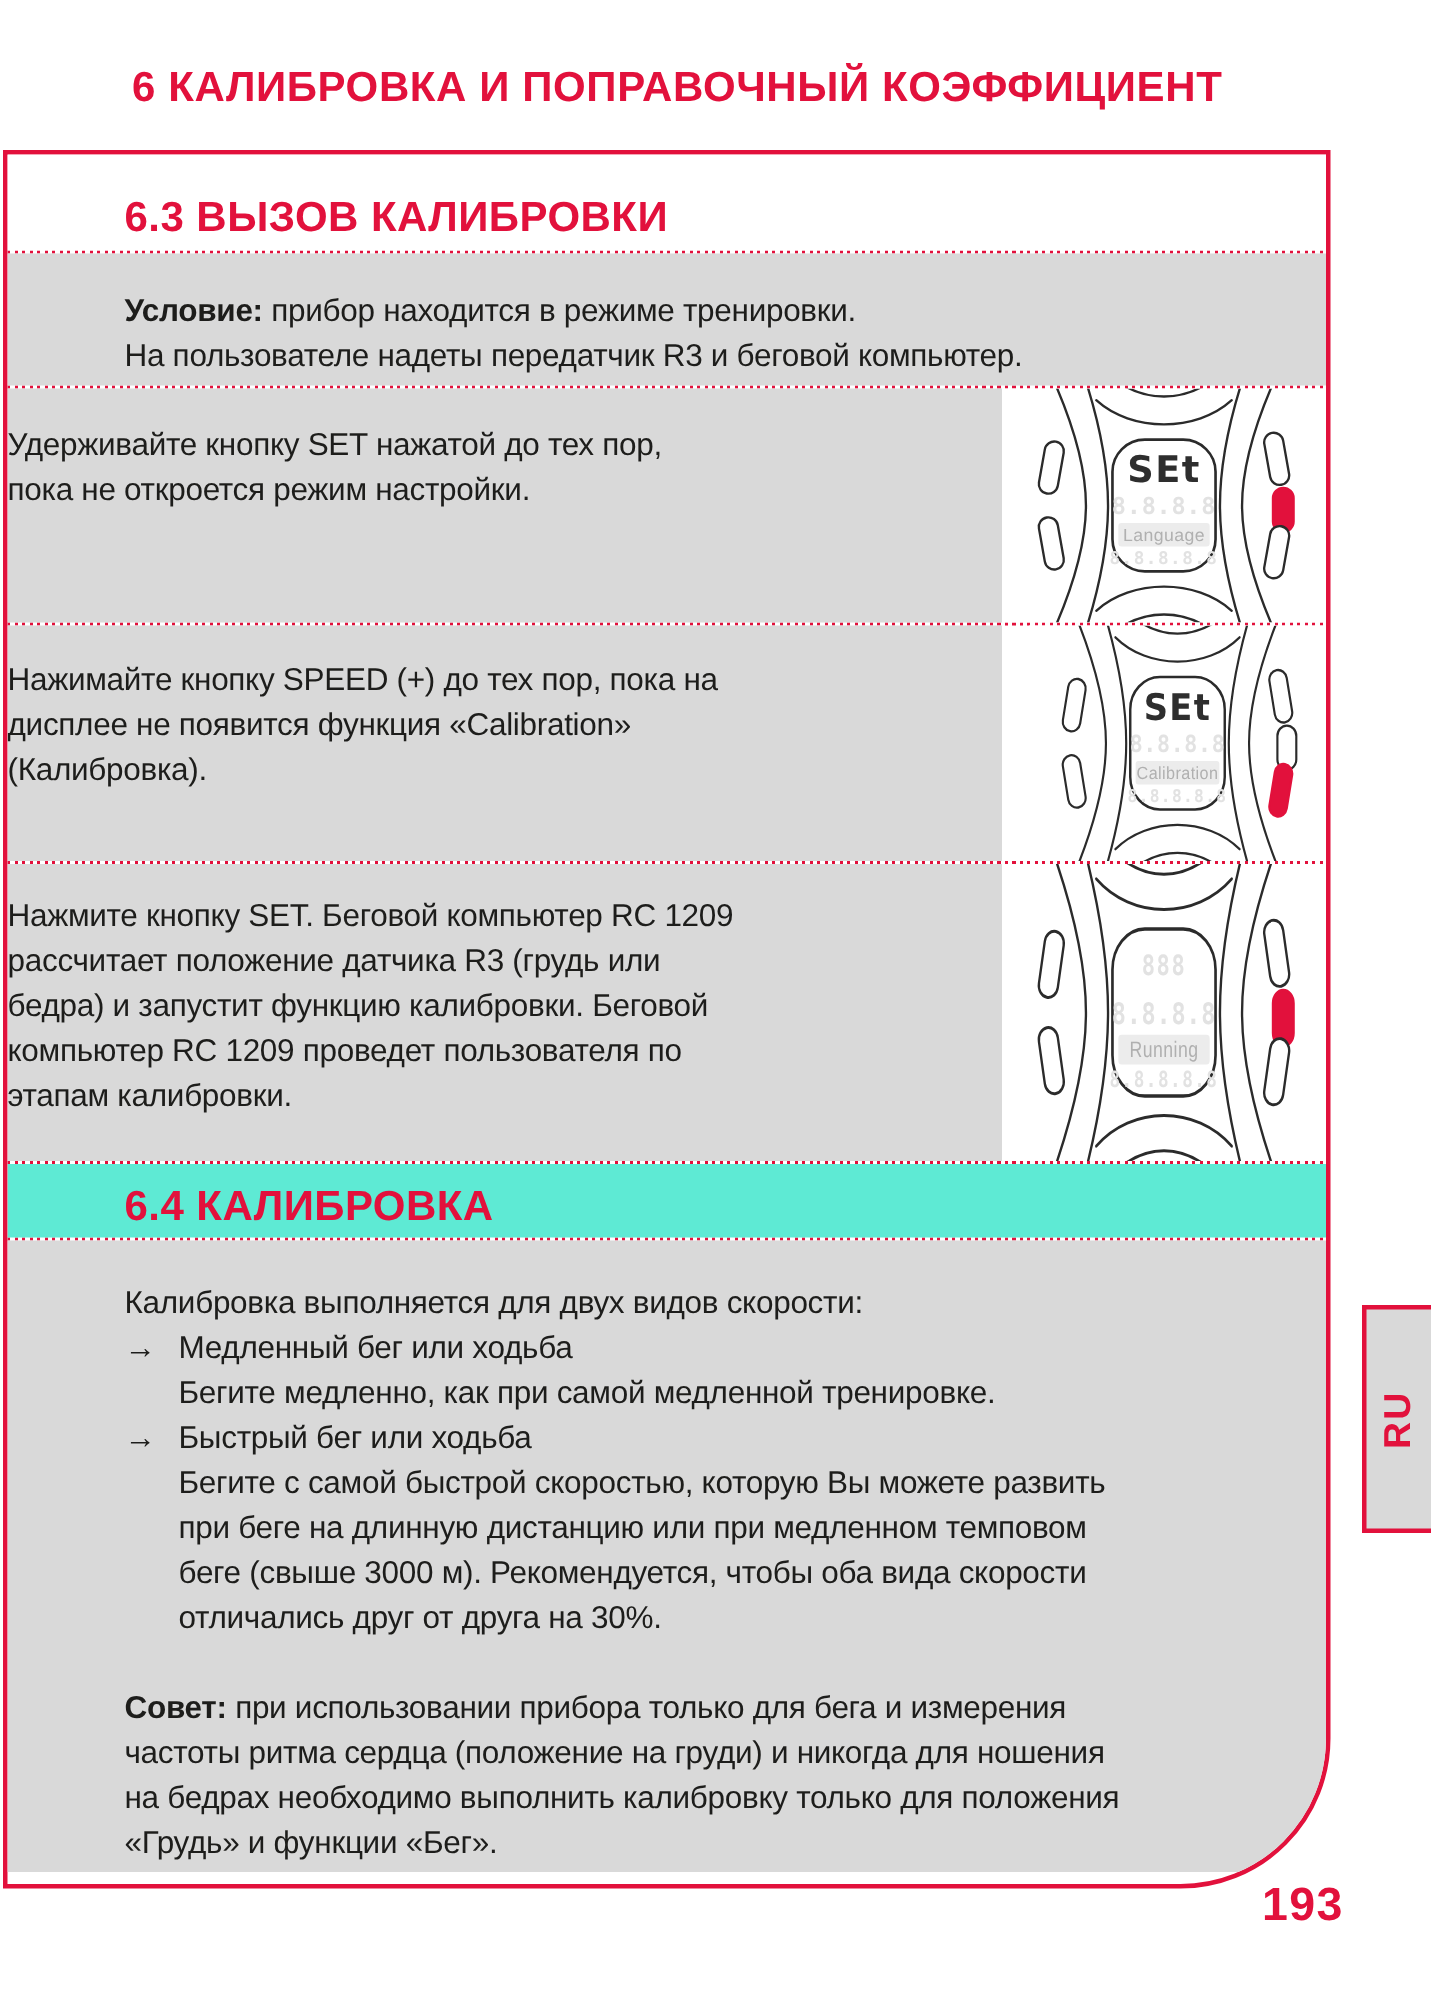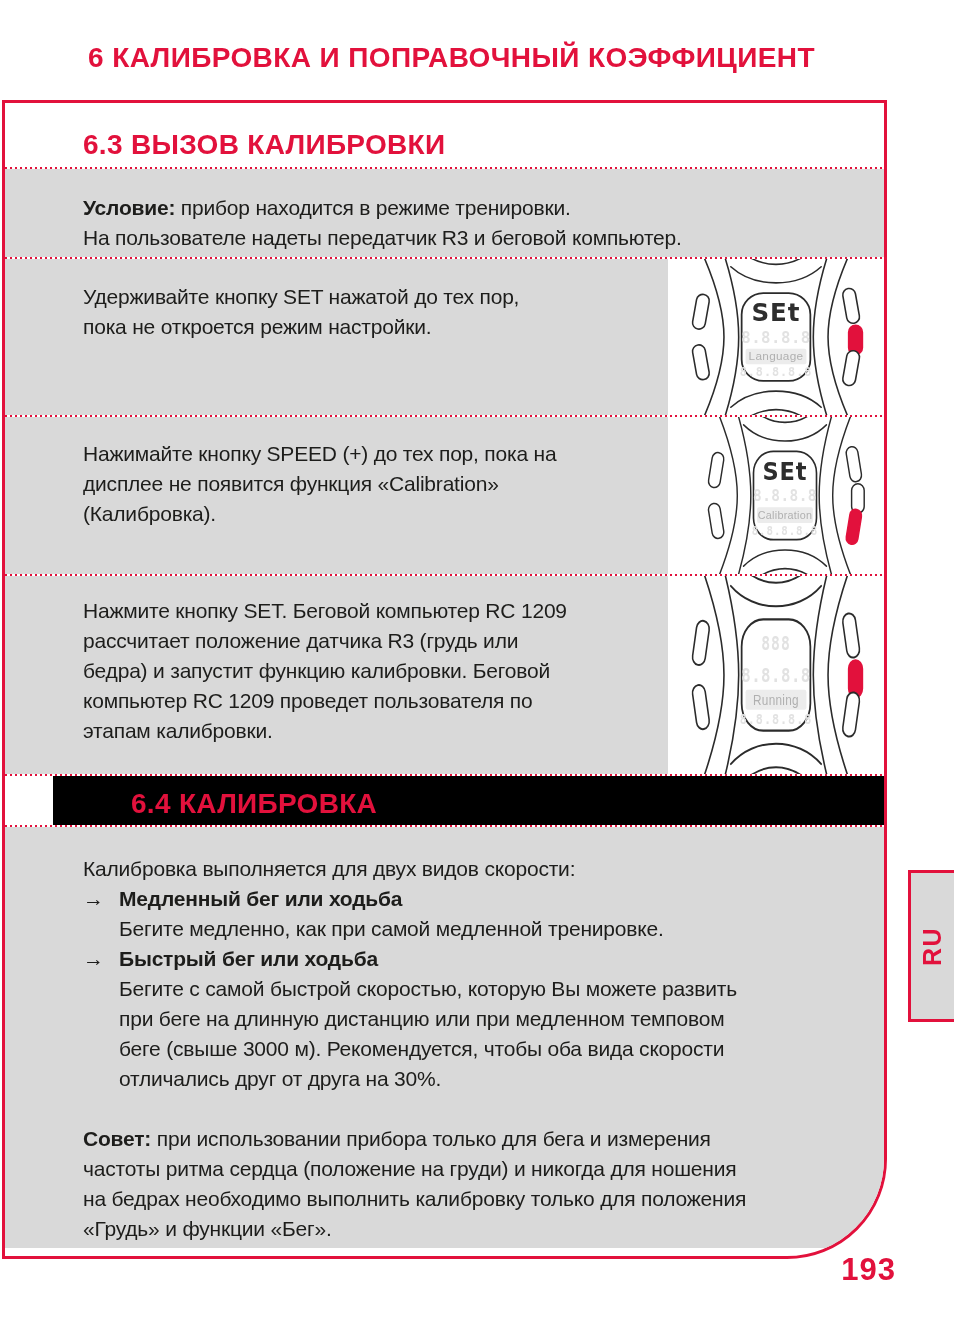--- a/index.html
+++ b/index.html
@@ -28,38 +28,38 @@
   .row{width:100%;position:relative;}
   .gray{background:var(--gray);}
   .dotted{
     height:2px;width:100%;
     background-image:repeating-linear-gradient(to right,var(--accent) 0 2px,transparent 2px 5px);
   }
   .heading-row{height:64px;padding:26px 0 0 78px;background:#fff;}
   .heading-row h2, .heading-row-64 h2{
     font-size:28px;font-weight:bold;color:var(--accent);letter-spacing:.3px;white-space:nowrap;
   }
-  .heading-row-64{height:49px;padding:12px 0 0 78px;background:#000000;margin-left:48px;}
+  .heading-row-64{height:49px;padding:12px 0 0 78px;background:#5eead4;}
   .condition-row{height:88px;padding:24px 30px 0 78px;}
   .body-text{
     font-size:21px;line-height:30px;letter-spacing:-.2px;white-space:pre-line;
   }
   .step-row{display:flex;}
-  .step-row .step-text{width:663px;background:var(--gray);padding-left:78px;padding-right:20px;}
+  .step-row .step-text{width:663px;background:var(--gray);padding-right:20px;}
   .step-row .watch-cell{
     flex:1;background:#fff;display:flex;align-items:center;justify-content:center;overflow:hidden;
   }
   .step-1{height:156px;} .step-1 .step-text{padding-top:23px;}
   .step-2{height:157px;gap:18px;} .step-2 .step-text{padding-top:22px;}
   .step-3{height:198px;} .step-3 .step-text{padding-top:20px;}
   .bottom-row{height:421px;padding:27px 24px 0 78px;}
   .list-item{display:flex;}
   .arrow-cell{width:36px;flex:0 0 36px;font-size:21px;line-height:30px;font-weight:bold;}
   .li-content{flex:1;}
-  .li-title{font-size:21px;line-height:30px;font-weight:bold;letter-spacing:-.2px;}
+  .li-title{font-size:21px;line-height:30px;font-weight:normal;letter-spacing:-.2px;}
   .li-body{font-size:21px;line-height:30px;letter-spacing:-.2px;white-space:pre-line;}
   .tip{margin-top:30px;}
   .page-number{
     position:absolute;top:1252px;right:58px;
     font-size:31px;font-weight:bold;color:var(--accent);letter-spacing:1px;
   }
   .ru-tab{
     position:absolute;left:908px;top:870px;width:46px;height:152px;
     background:var(--gray);border:3px solid var(--accent);border-right:none;
     display:flex;align-items:center;justify-content:center;

